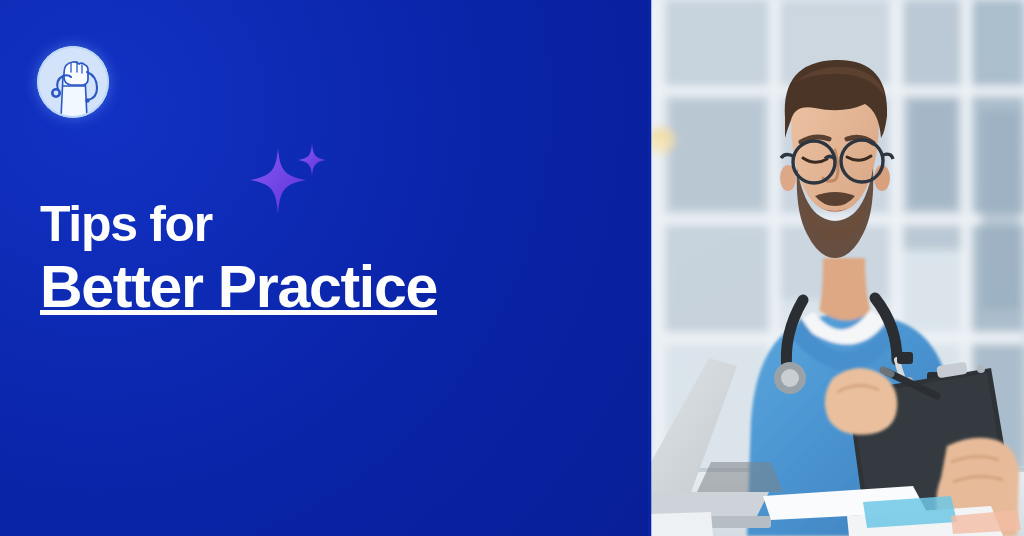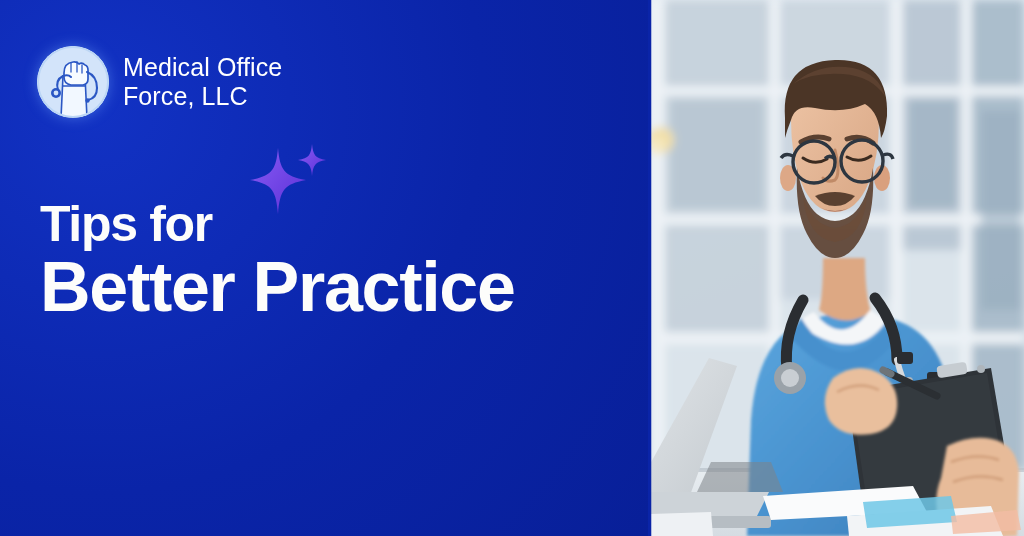--- a/index.html
+++ b/index.html
@@ -37,21 +37,21 @@
   .sparkle-wrap{position:absolute;left:250px;top:138px;width:90px;height:90px;pointer-events:none;}
   .sparkle-wrap svg{display:block;}
 
   
   .headline{
     position:absolute;left:40px;top:178px;width:580px;
     color:#fdfdfb;font-weight:bold;
     font-size:56px;line-height:66px;letter-spacing:-1.3px;
   }
   .headline .l1{display:block;font-size:50px;line-height:60px;margin-top:16px;}
-  .headline .l2{display:block;font-size:70px;line-height:66px;}
+  .headline .l2{display:block;font-size:59px;line-height:66px;text-decoration:underline;}
   .headline .l3{display:block;font-size:57px;line-height:66px;}
 
   
   .photo{
     position:absolute;left:651px;top:0;width:373px;height:536px;overflow:hidden;
     background:#e9eef3;
   }
   .photo svg{display:block;width:373px;height:536px;}
   .panel-edge{
     position:absolute;left:648px;top:0;width:4px;height:536px;
@@ -88,22 +88,20 @@
             <path d="M50 26 q10 4 10 16 q0 10-9 12" fill="none" stroke="#2b57c4" stroke-width="2.1" stroke-linecap="round"></path>
 
             <circle cx="19" cy="47" r="5" fill="#2b57c4"></circle>
             <circle cx="19" cy="47" r="2.4" fill="#d3e4fa"></circle>
 
             <circle cx="50.5" cy="54.5" r="2.2" fill="#2b57c4"></circle>
           </g>
           <circle cx="36" cy="36" r="35" fill="none" stroke="#bcd6f5" stroke-width="2"></circle>
         </svg>
       </div>
-      <div class="logo-text">Medical Office
-Force, LLC</div>
     </div>
 
     <div class="sparkle-wrap">
       <svg viewBox="0 0 90 90" width="90" height="90" aria-hidden="true">
         <defs>
           <linearGradient id="spg" x1="0" y1="0" x2="1" y2="1">
             <stop offset="0%" stop-color="#8A5CF5"></stop>
             <stop offset="100%" stop-color="#5A2FD6"></stop>
           </linearGradient>
         </defs>

